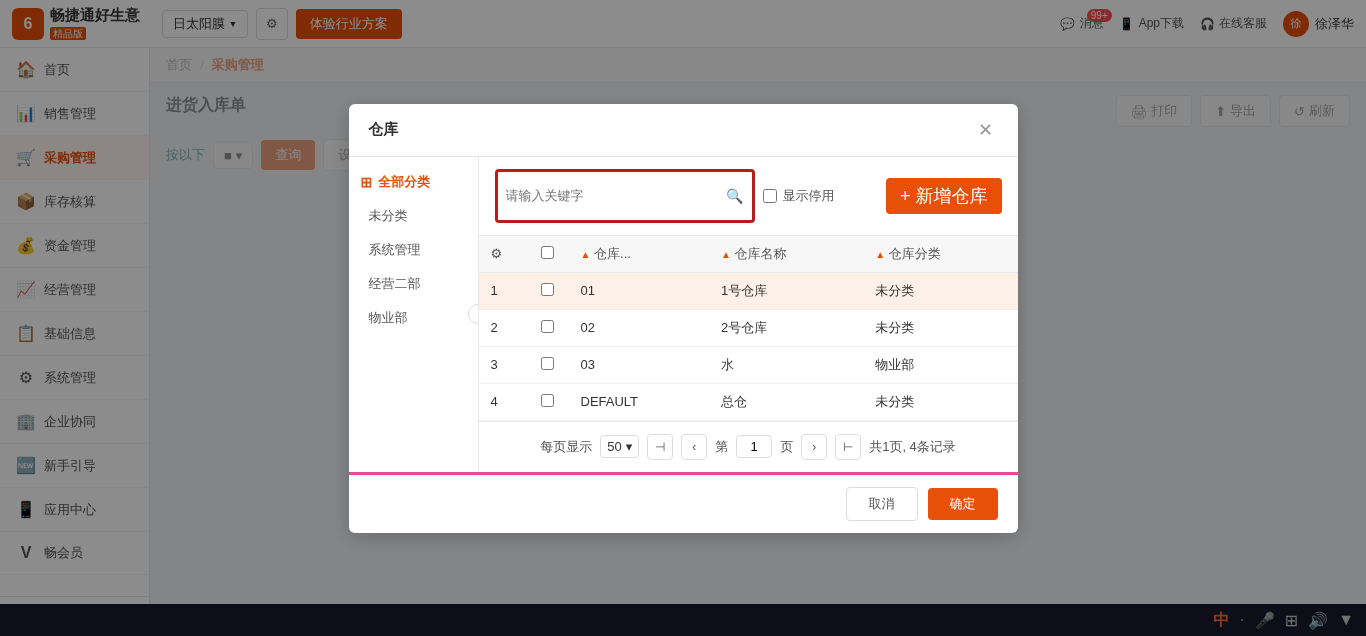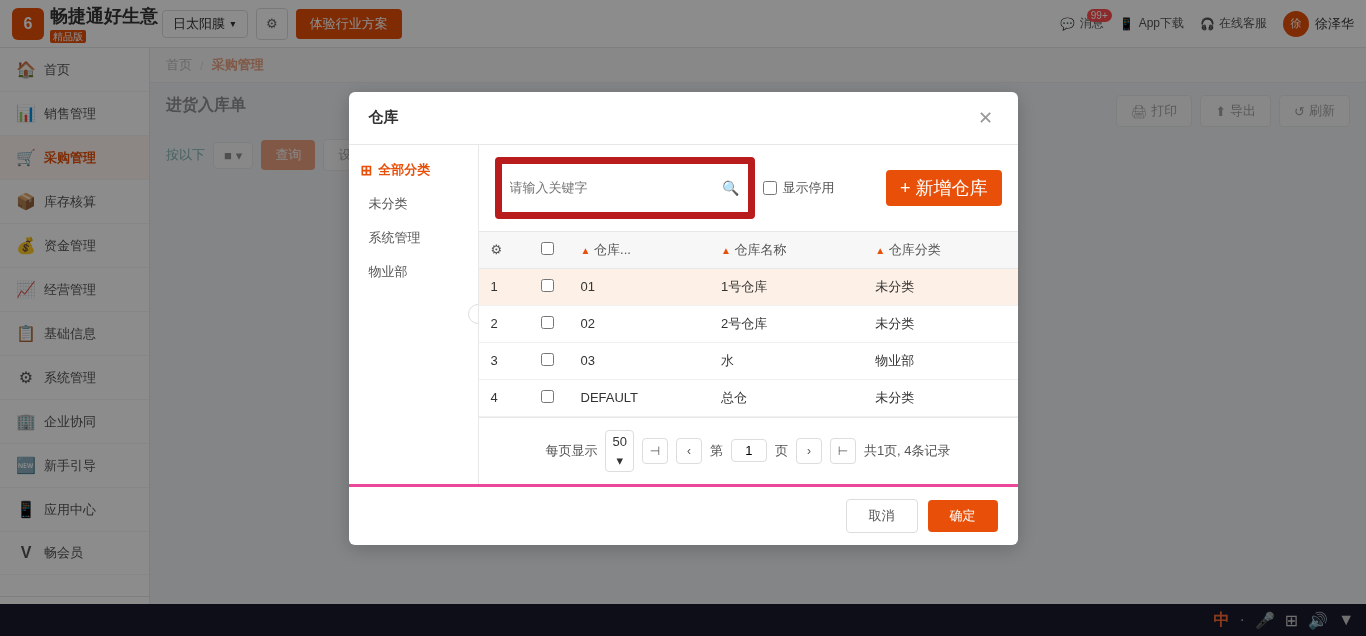--- a/index.html
+++ b/index.html
@@ -204,21 +204,21 @@
       overflow: hidden;
     }
 
     
     .modal-search-bar {
       display: flex; align-items: center; gap: 8px;
       padding: 12px 16px;
       border-bottom: 1px solid #e8e8e8;
     }
     .search-input-wrap {
-      border: 7px solid #b91c1c; border-radius: 4px;
+      border: 3px solid #b91c1c; border-radius: 4px;
       display: flex; align-items: center;
       padding: 16px 8px; flex: 1; max-width: 260px;
       background: #fff;
     }
     .search-input-wrap input {
       border: none; outline: none; font-size: 13px;
       flex: 1; color: #333; background: transparent;
     }
     .search-icon { color: #bbb; font-size: 14px; cursor: pointer; }
     .show-disabled-wrap {
@@ -272,21 +272,21 @@
     .page-btn {
       width: 26px; height: 26px;
       border: 1px solid #ddd; border-radius: 4px;
       display: flex; align-items: center; justify-content: center;
       cursor: pointer; background: #fff; color: #555;
       font-size: 12px;
     }
     .page-size-select {
       border: 1px solid #ddd; border-radius: 4px;
       padding: 3px 6px; font-size: 13px; color: #333;
-      display: flex; align-items: center; gap: 4px; cursor: pointer; flex-direction: column;
+      display: flex; align-items: center; gap: 4px; cursor: pointer;
     }
     .page-input {
       width: 36px; border: 1px solid #ddd; border-radius: 4px;
       text-align: center; padding: 3px 4px; font-size: 13px;
     }
 
     
     .modal-footer {
       display: flex; align-items: center; justify-content: flex-end;
       padding: 12px 20px;
@@ -322,21 +322,21 @@
   </style>
 </head>
 <body>
 
 <div class="top-header">
   <div class="logo-area">
     <div class="logo-icon">
       <span>6</span>
     </div>
     <div>
-      <div style="font-size:18px;font-weight:bold;color:#333;">畅捷通好生意</div>
+      <div style="font-size:15px;font-weight:bold;color:#333;">畅捷通好生意</div>
       <span class="logo-badge">精品版</span>
     </div>
   </div>
 
   <div class="header-mid">
     <div class="store-selector">
       <span>日太阳膜</span>
       <span>▾</span>
     </div>
     <div class="settings-btn">
@@ -468,20 +468,21 @@
 
     <div class="modal-body">
 
       <div class="cat-sidebar" style="position:relative;">
         <div class="cat-header">
           <span class="cat-icon">⊞</span>
           <span>全部分类</span>
         </div>
         <div class="cat-item">未分类</div>
         <div class="cat-item">系统管理</div>
+        <div class="cat-item">经营二部</div>
         <div class="cat-item">物业部</div>
 
         <div style="position:absolute;right:-10px;top:50%;transform:translateY(-50%);width:20px;height:20px;background:#fff;border:1px solid #ddd;border-radius:50%;display:flex;align-items:center;justify-content:center;cursor:pointer;font-size:12px;color:#888;z-index:5;">《</div>
       </div>
 
       <div class="table-area">
 
         <div class="modal-search-bar">
           <div class="search-input-wrap">
             <input type="text" placeholder="请输入关键字" style="">

